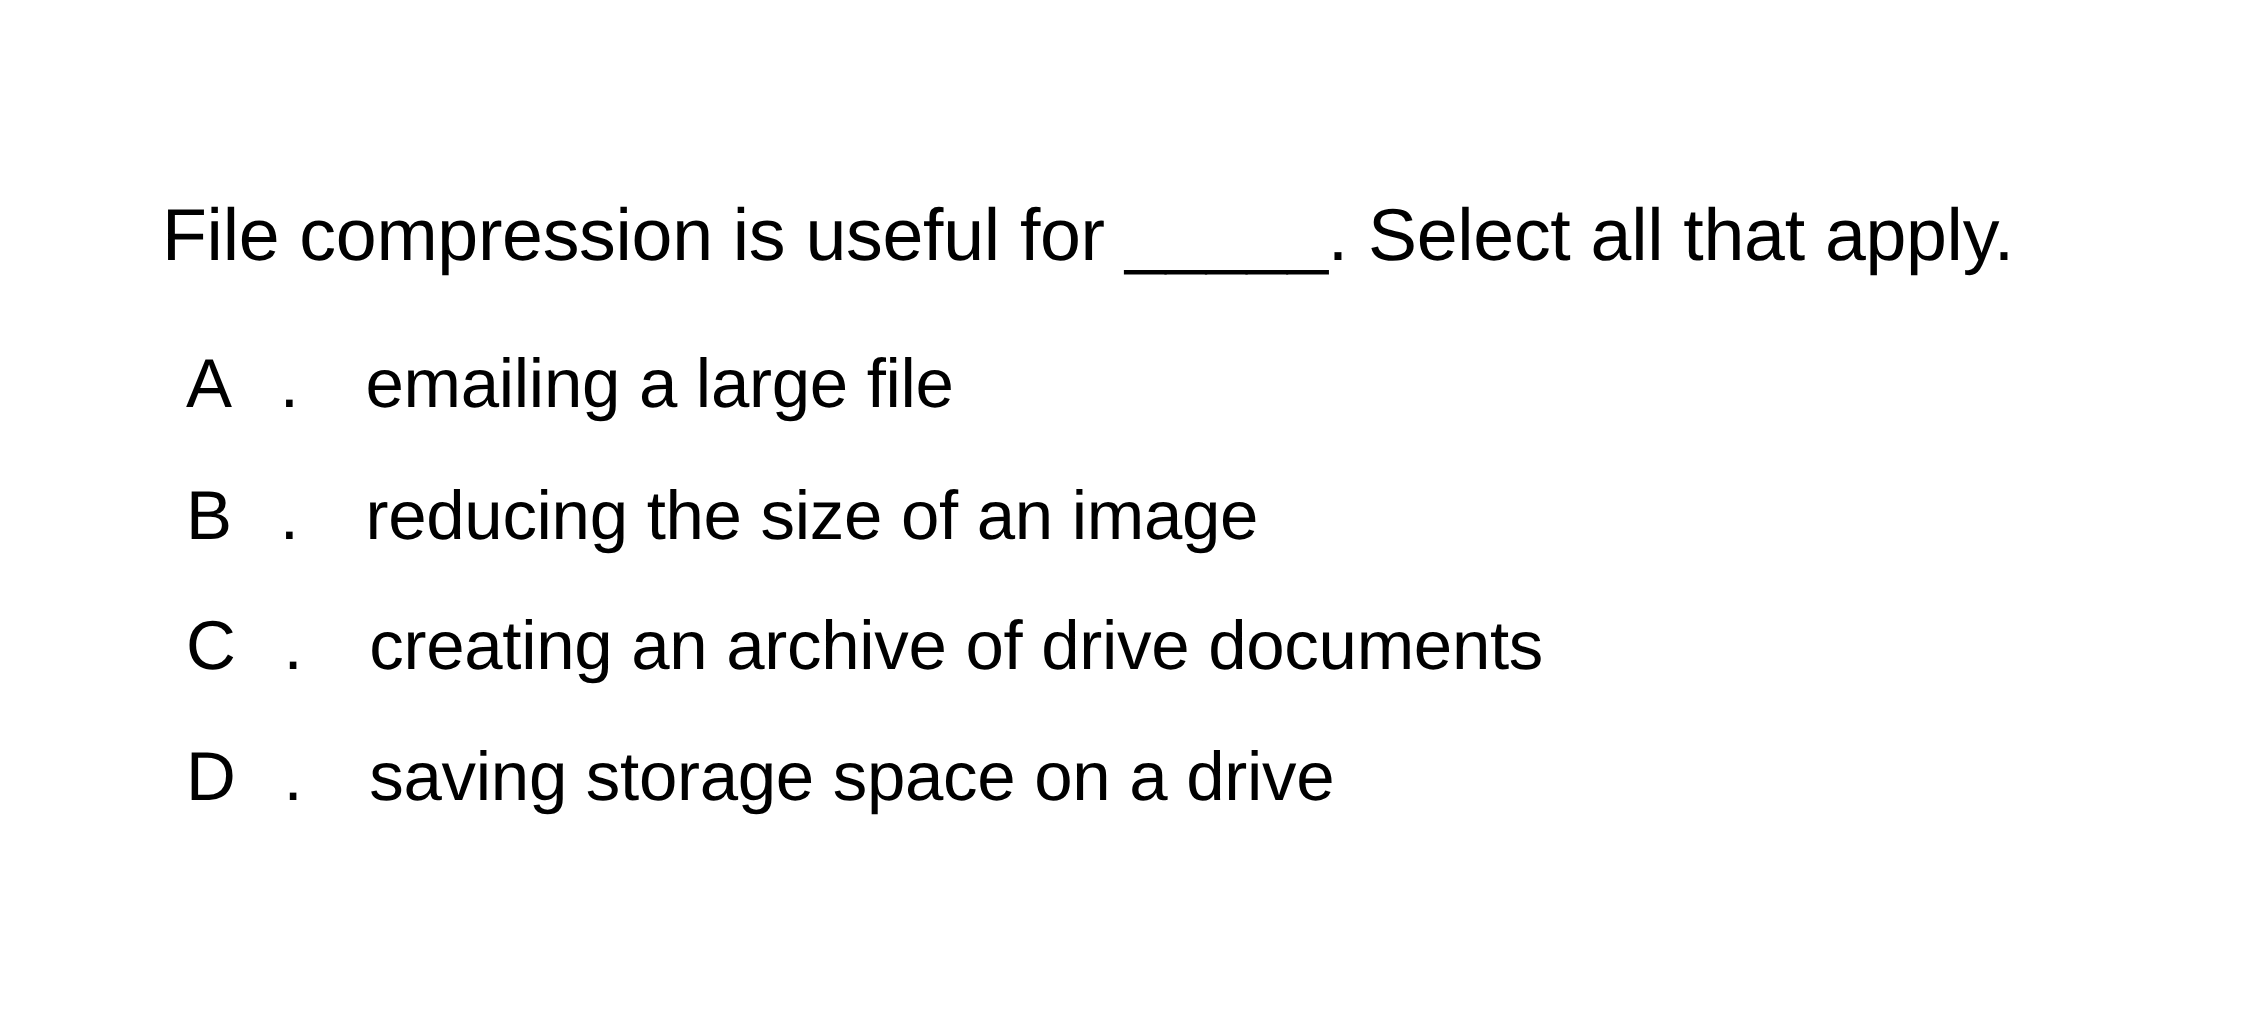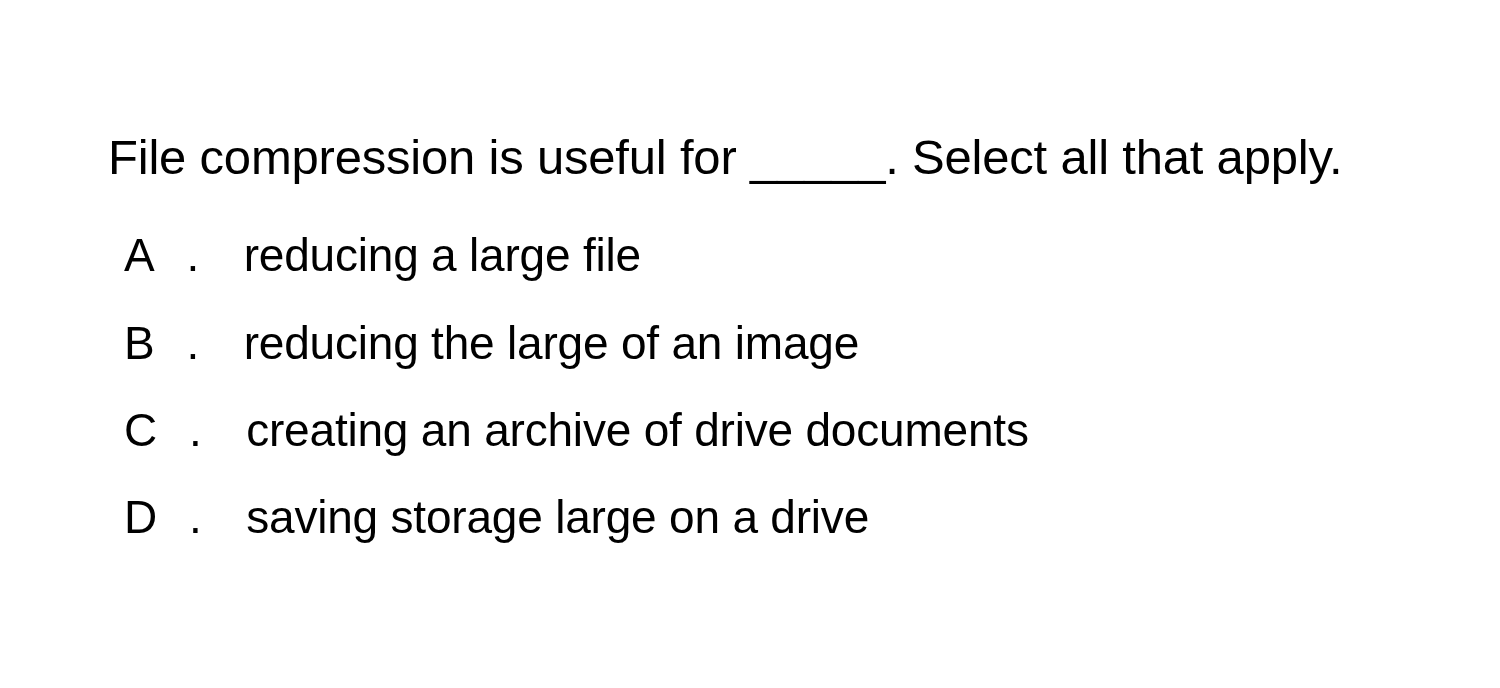--- a/index.html
+++ b/index.html
@@ -28,26 +28,26 @@
       font-weight: 400;
       letter-spacing: -0.2px;
     }
   </style>
 </head>
 <body>
 
 <div class="question-text">File compression is useful for _____. Select all that apply.</div>
 
 <div class="option">
-  <span>A</span><span>. </span><span>reducing a large file</span>
+  <span>A</span><span>. </span><span>emailing a large file</span>
 </div>
 
 <div class="option">
-  <span>B</span><span>. </span><span>reducing the large of an image</span>
+  <span>B</span><span>. </span><span>reducing the size of an image</span>
 </div>
 
 <div class="option">
   <span>C</span><span>. </span><span>creating an archive of drive documents</span>
 </div>
 
 <div class="option">
-  <span>D</span><span>. </span><span>saving storage large on a drive</span>
+  <span>D</span><span>. </span><span>saving storage space on a drive</span>
 </div>
 
 </body></html>

